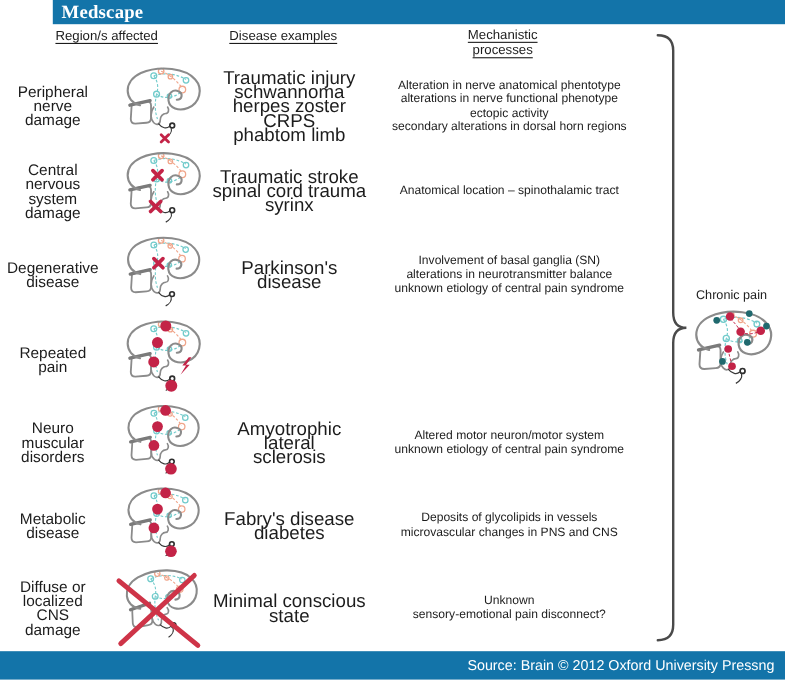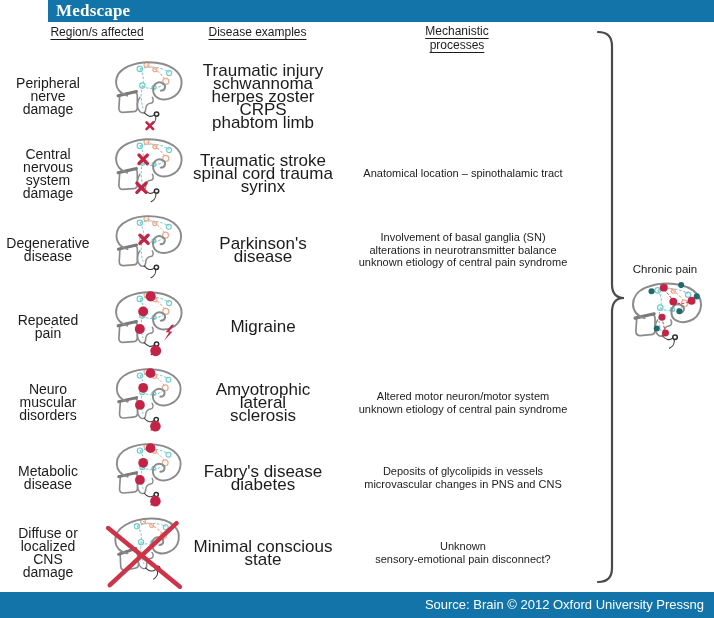--- a/index.html
+++ b/index.html
@@ -70,20 +70,24 @@
             </g>
             <line x1="53" y1="77" x2="61" y2="85" stroke="#C32347" stroke-width="3" stroke-linecap="round"></line>
             <line x1="53" y1="85" x2="61" y2="77" stroke="#C32347" stroke-width="3" stroke-linecap="round"></line>
           </svg>
         </div>
       <div class="c-disease">Traumatic injury
 schwannoma
 herpes zoster
 CRPS
 phabtom limb</div>
+      <div class="c-mech">Alteration in nerve anatomical phentotype
+alterations in nerve functional phenotype
+ectopic activity
+secondary alterations in dorsal horn regions</div>
     </div>
     <div class="row" style="height:77px">
       <div class="c-region">Central
 nervous
 system
 damage</div>
       <div class="c-brain">
           <svg width="92" height="77" viewBox="0 0 100 92">
             <g>
               <path d="M45,13 C50,20 50,27 48,33" stroke="#72CBCB" fill="none" stroke-width="1.2" stroke-dasharray="3,2"></path>
@@ -179,21 +183,20 @@
               <circle cx="65" cy="67" r="2.6" fill="#fff" stroke="#2e2e2e" stroke-width="1.8"></circle>
               <path d="M64,70 C65,74 62,78 58,80" fill="none" stroke="#3A3A3A" stroke-width="1.3"></path>
             </g>
             <circle cx="58" cy="10" r="6" fill="#C32347"></circle>
             <circle cx="49" cy="28" r="6" fill="#C32347"></circle>
             <circle cx="45" cy="49" r="6" fill="#C32347"></circle>
             <circle cx="64" cy="75" r="6.5" fill="#C32347"></circle>
             <path d="M83,44 L76,53 L80,53 L74,63 L84,52 L80,52 L86,44 Z" fill="#C32347"></path>
           </svg>
         </div>
-      <div class="c-disease">Migraine</div>
     </div>
     <div class="row" style="height:75px">
       <div class="c-region">Neuro muscular
 disorders</div>
       <div class="c-brain">
           <svg width="92" height="75" viewBox="0 0 100 92">
             <g>
               <path d="M45,13 C50,20 50,27 48,33" stroke="#72CBCB" fill="none" stroke-width="1.2" stroke-dasharray="3,2"></path>
               <path d="M48,33 C56,39 68,37 75,30" stroke="#72CBCB" fill="none" stroke-width="1.2" stroke-dasharray="3,2"></path>
               <path d="M45,13 C57,9 70,11 80,17" stroke="#72CBCB" fill="none" stroke-width="1.2" stroke-dasharray="3,2"></path>

